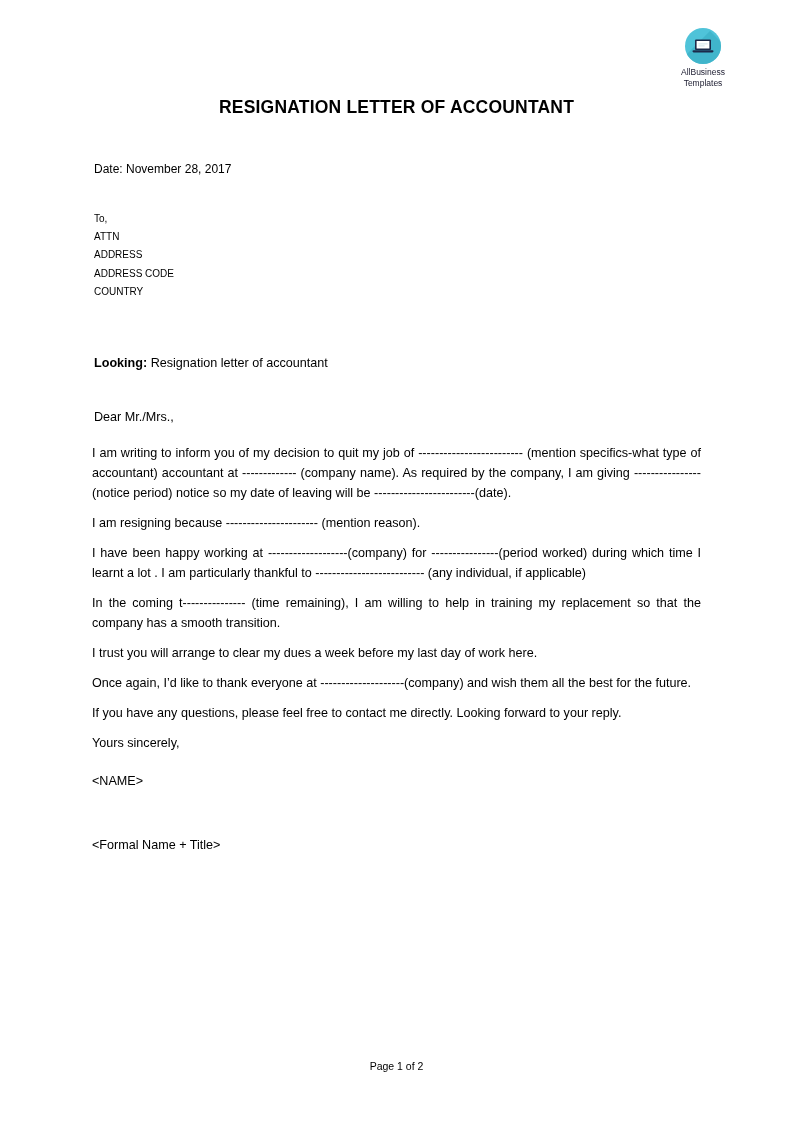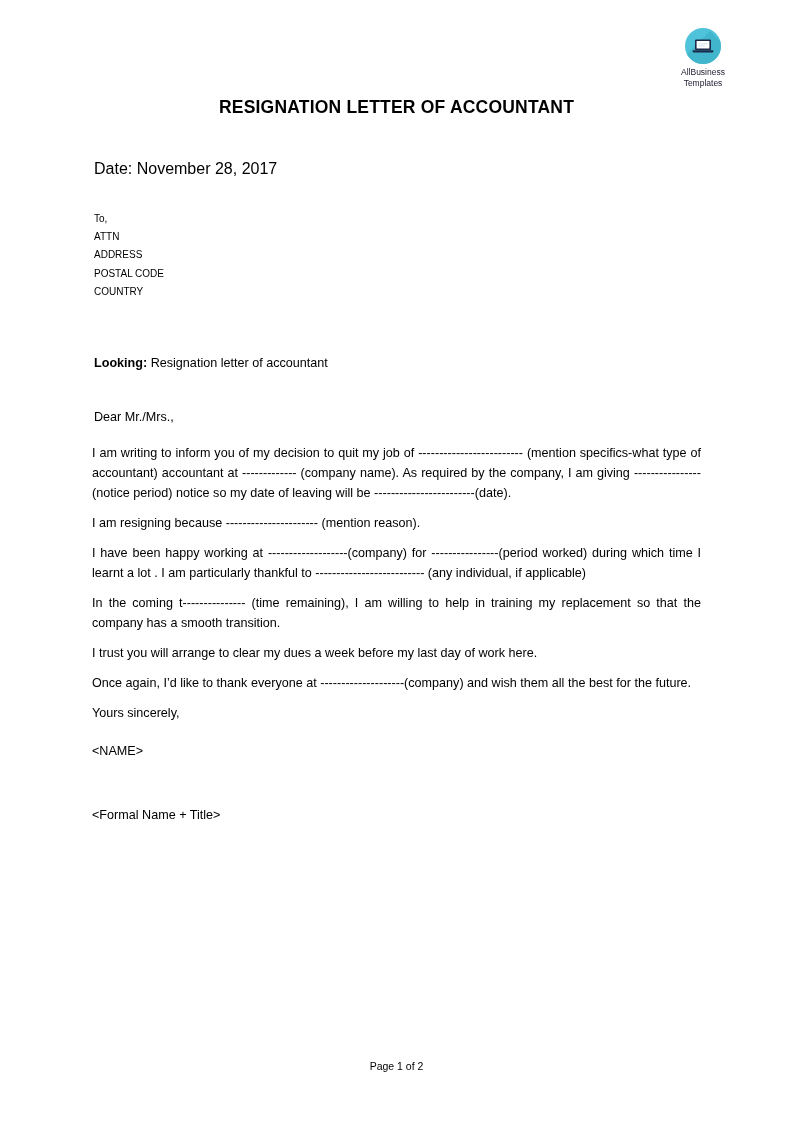--- a/index.html
+++ b/index.html
@@ -81,21 +81,21 @@
 
   
   .content {
     position: absolute;
     left: 92px;
     top: 160px;
     width: 609px;
   }
 
   .line-date {
-    font-size: 16px;
+    font-size: 12px;
     line-height: 18px;
     margin: 0 0 8px 2px;
   }
 
   .address-block {
     margin-top: 32px;
     font-size: 10px;
     line-height: 18.2px;
     margin-left: 2px;
   }
@@ -174,38 +174,39 @@
   <div class="doc-title">RESIGNATION LETTER OF ACCOUNTANT</div>
 
   <div class="content">
 
     <div class="line-date">Date: November 28, 2017</div>
 
     <div class="address-block">
       <div>To,</div>
       <div>ATTN</div>
       <div>ADDRESS</div>
-      <div>POSTAL CODE</div>
+      <div>ADDRESS CODE</div>
       <div>COUNTRY</div>
     </div>
 
     <div class="subject-line">
       <span class="subject-label">Looking:</span>
       <span>Resignation letter of accountant</span>
     </div>
 
     <div class="salutation">Dear Mr./Mrs.,</div>
 
     <div class="body-paragraphs">
       <p class="para">I am writing to inform you of my decision to quit my job of ------------------------- (mention specifics-what type of accountant) accountant at ------------- (company name). As required by the company, I am giving ---------------- (notice period) notice so my date of leaving will be ------------------------(date).</p>
       <p class="para">I am resigning because ---------------------- (mention reason).</p>
       <p class="para">I have been happy working at -------------------(company) for ----------------(period worked) during which time I learnt a lot . I am particularly thankful to -------------------------- (any individual, if applicable)</p>
       <p class="para">In the coming t--------------- (time remaining), I am willing to help in training my replacement so that the company has a smooth transition.</p>
       <p class="para">I trust you will arrange to clear my dues a week before my last day of work here.</p>
       <p class="para">Once again, I’d like to thank everyone at --------------------(company) and wish them all the best for the future.</p>
+      <p class="para">If you have any questions, please feel free to contact me directly. Looking forward to your reply.</p>
     </div>
 
     <div class="closing-block">
       <div class="closing-line">Yours sincerely,</div>
       <div class="closing-line sig-name">&lt;NAME&gt;</div>
       <div class="closing-line sig-formal">&lt;Formal Name + Title&gt;</div>
     </div>
 
   </div>
 

